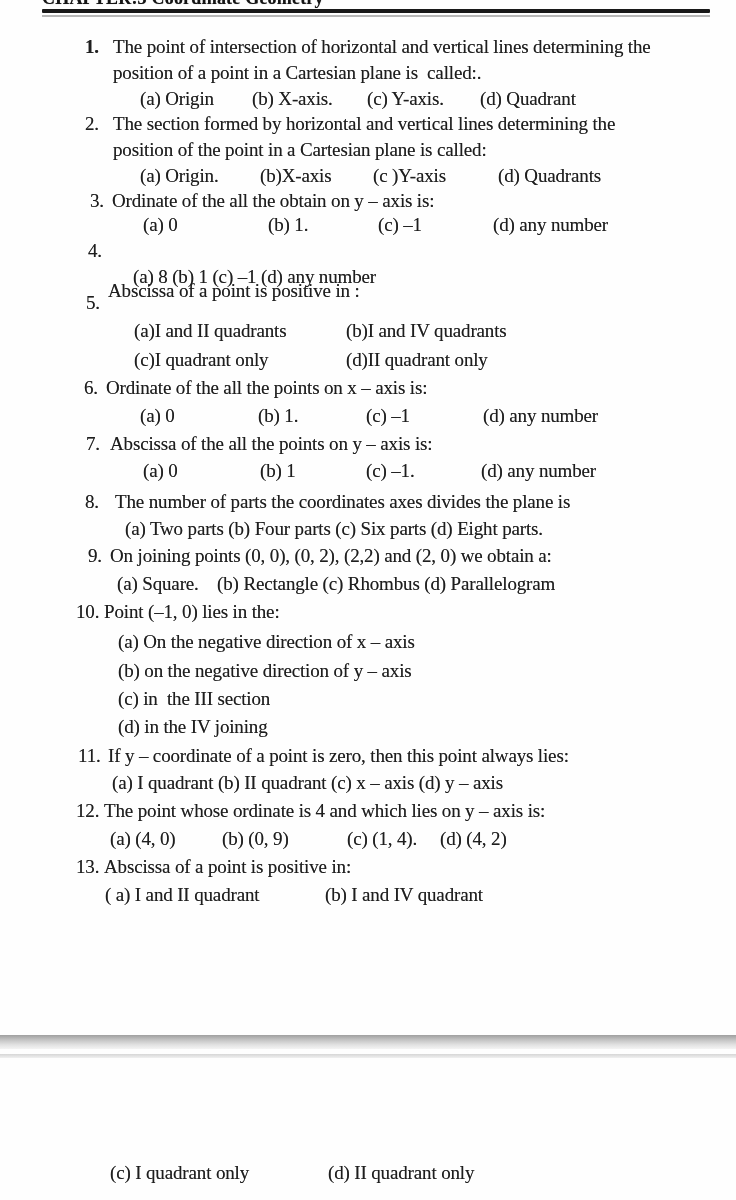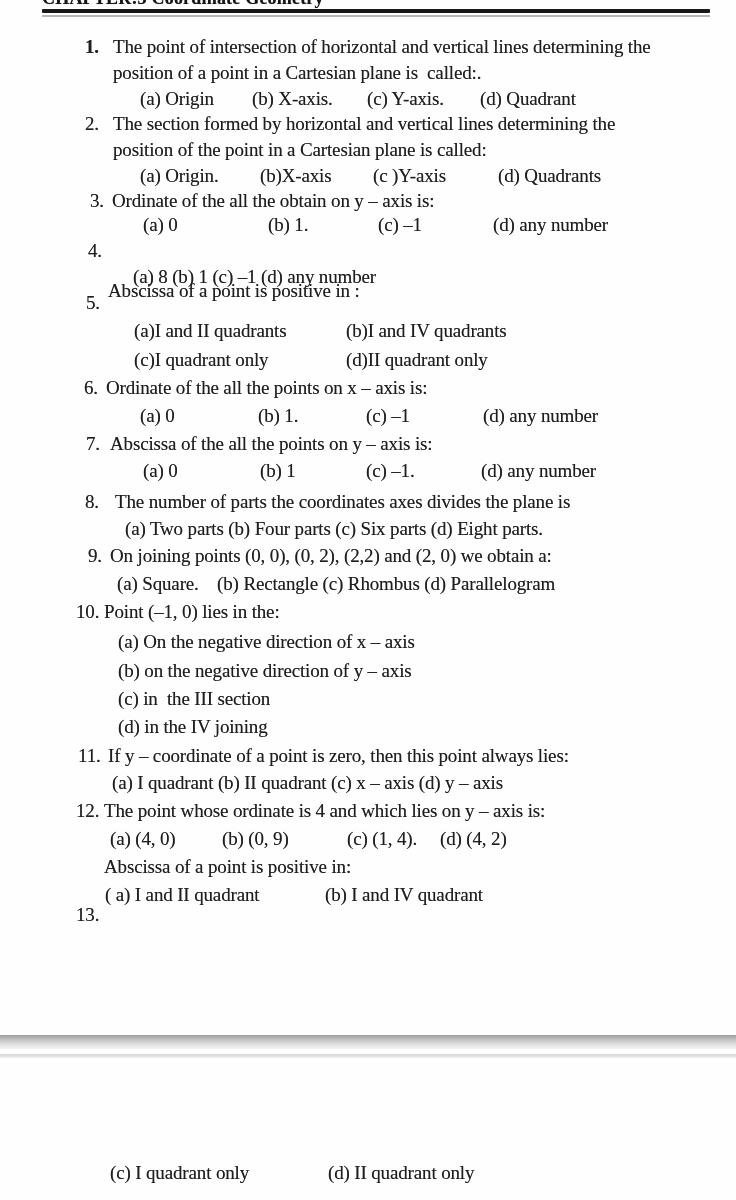--- a/index.html
+++ b/index.html
@@ -139,21 +139,21 @@
   <div class="line" style="left:112px;top:772px">(a) I quadrant (b) II quadrant (c) x – axis (d) y – axis</div>
   <div class="line" style="left:108px;top:745px">If y – coordinate of a point is zero, then this point always lies:</div>
 
   <div class="line" style="left:76px;top:800px">12.</div>
   <div class="line" style="left:104px;top:800px">The point whose ordinate is 4 and which lies on y – axis is:</div>
   <div class="line" style="left:110px;top:828px">(a) (4, 0)</div>
   <div class="line" style="left:222px;top:828px">(b) (0, 9)</div>
   <div class="line" style="left:347px;top:828px">(c) (1, 4).</div>
   <div class="line" style="left:440px;top:828px">(d) (4, 2)</div>
 
-  <div class="line" style="left:76px;top:904px">13.</div>
+  <div class="line" style="left:76px;top:856px">13.</div>
   <div class="line" style="left:104px;top:856px">Abscissa of a point is positive in:</div>
   <div class="line" style="left:105px;top:884px">( a) I and II quadrant</div>
   <div class="line" style="left:325px;top:884px">(b) I and IV quadrant</div>
 
   <div class="page-divider"></div>
   <div class="page-divider-thin"></div>
 
   <div class="line" style="left:110px;top:1162px">(c) I quadrant only</div>
   <div class="line" style="left:328px;top:1162px">(d) II quadrant only</div>
 

